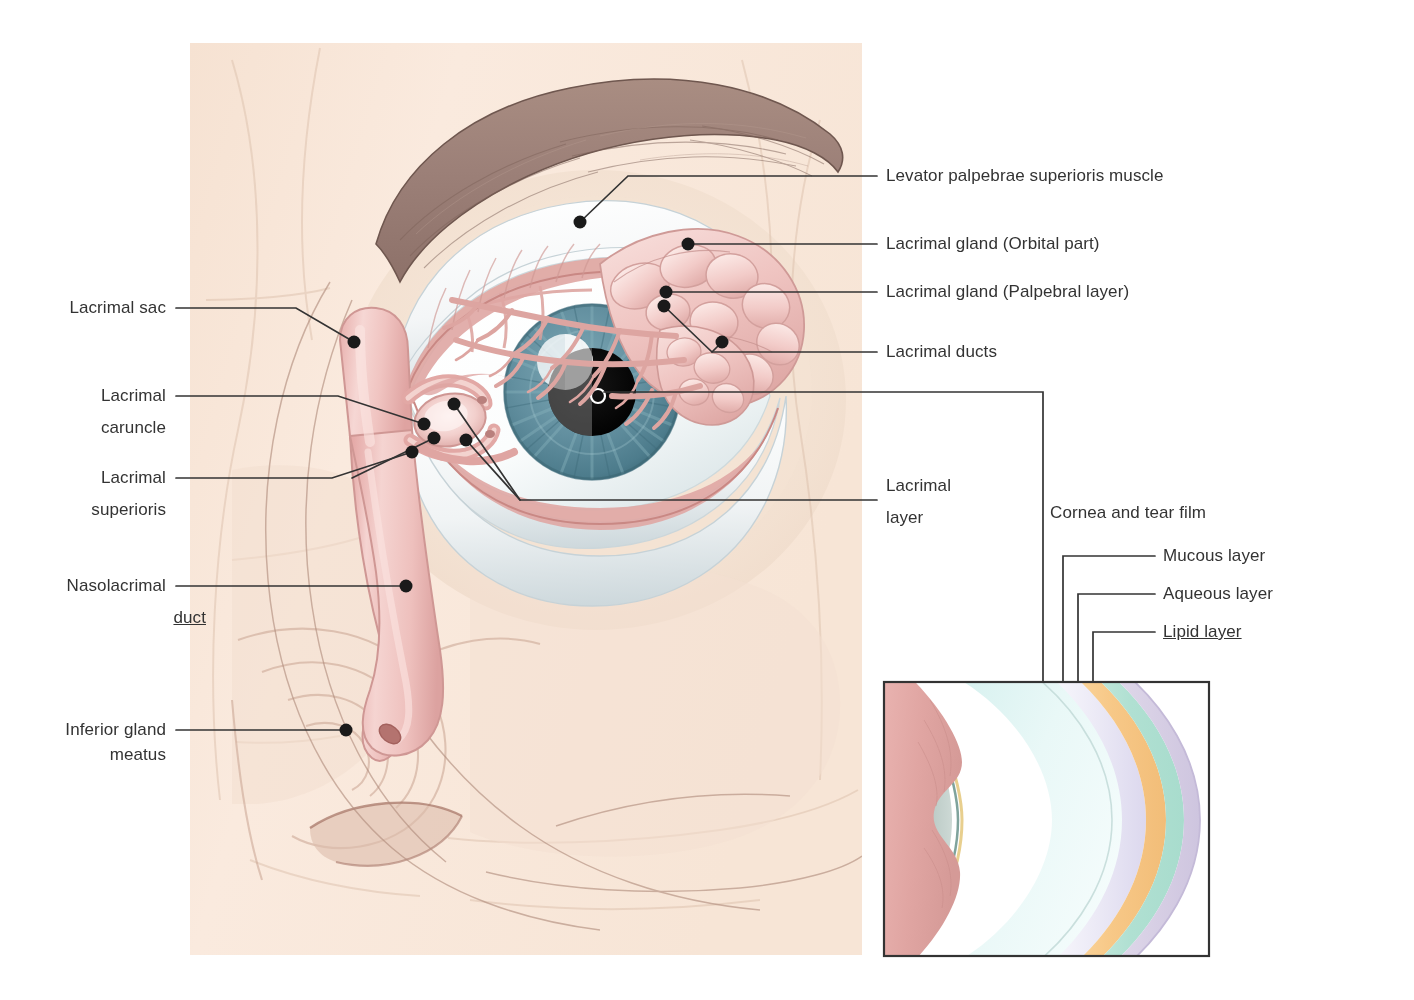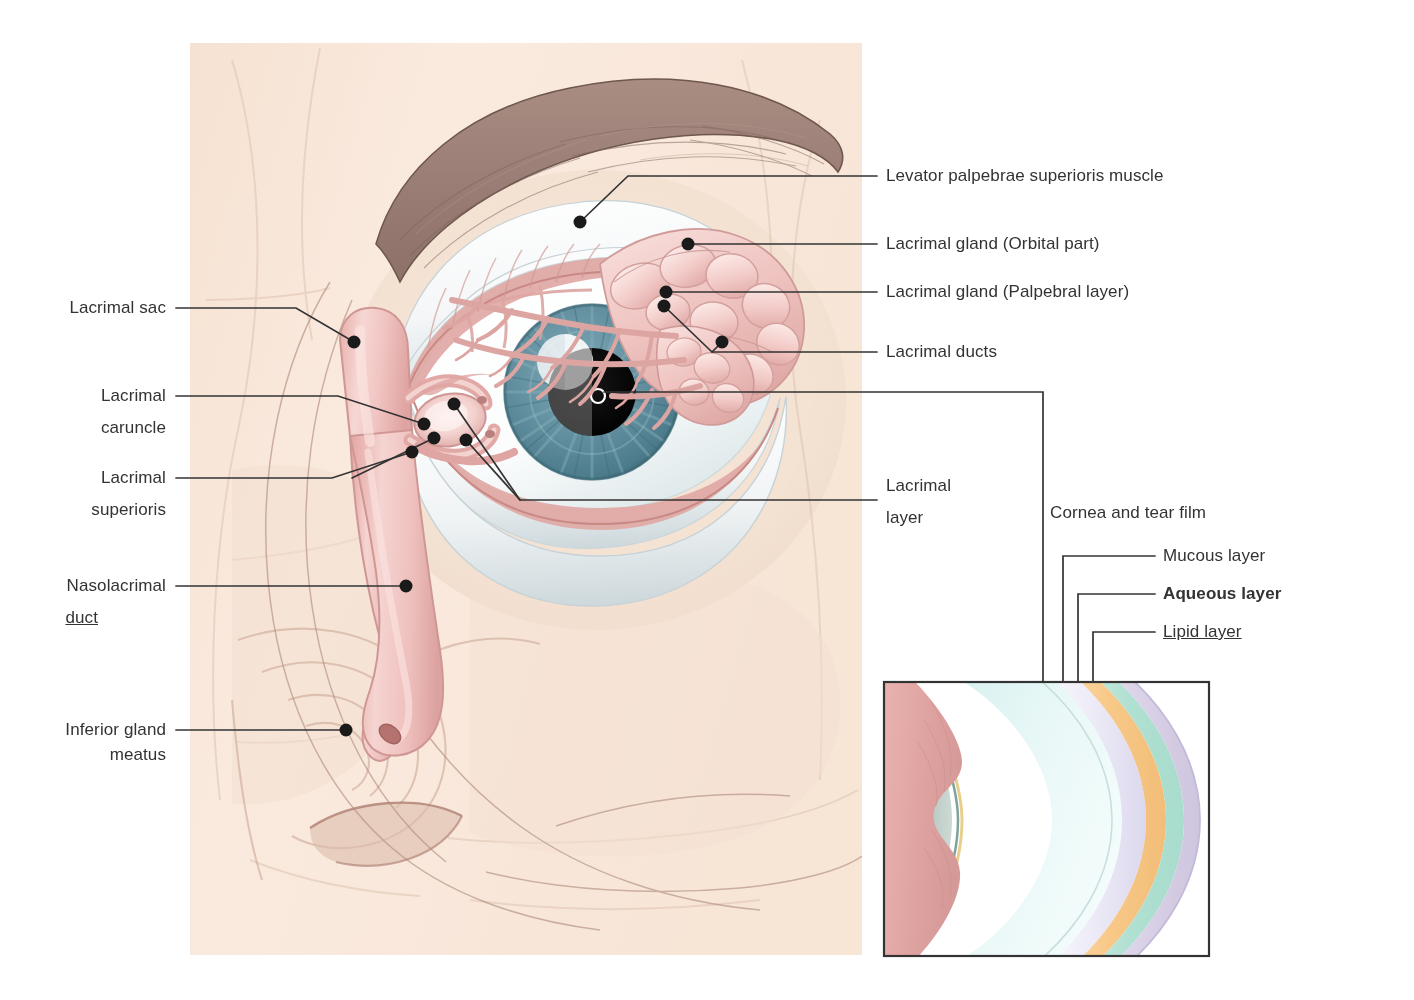--- a/index.html
+++ b/index.html
@@ -534,28 +534,28 @@
 <div class="lbl right" style="left:886px; top:276px;">Lacrimal gland (Palpebral layer)</div>
 
 <div class="lbl right" style="left:886px; top:336px;">Lacrimal ducts</div>
 
 <div class="lbl right" style="left:886px; top:470px;">Lacrimal</div>
 <div class="lbl right" style="left:886px; top:502px;">layer</div>
 
 <div class="lbl right" style="left:1034px; top:497px;margin-left:16px;">Cornea and tear film</div>
 
 <div class="lbl right" style="left:1163px; top:540px;text-align:right;">Mucous layer</div>
-<div class="lbl right" style="left:1163px; top:578px;font-weight:bold;">Aqueous layer</div>
+<div class="lbl right" style="left:1163px; top:578px;">Aqueous layer</div>
 <div class="lbl right" style="left:1163px; top:616px;text-decoration:underline;">Lipid layer</div>
 
 <div class="lbl leftal" style="right:1248px; top:292px;">Lacrimal sac</div>
 
 <div class="lbl leftal" style="right:1248px; top:380px;">Lacrimal</div>
 <div class="lbl leftal" style="right:1248px; top:412px;">caruncle</div>
 
 <div class="lbl leftal" style="right:1248px; top:462px;">Lacrimal</div>
 <div class="lbl leftal" style="right:1248px; top:494px;">superioris</div>
 
 <div class="lbl leftal" style="right:1248px; top:570px;">Nasolacrimal</div>
-<div class="lbl leftal" style="right:1316px; top:602px;text-decoration:underline;">duct</div>
+<div class="lbl leftal" style="right:1208px; top:602px;text-decoration:underline;">duct</div>
 
 <div class="lbl leftal" style="right:1248px; top:714px;">Inferior gland</div>
 <div class="lbl leftal" style="right:1248px; top:739px;">meatus</div>
 
 </body></html>

